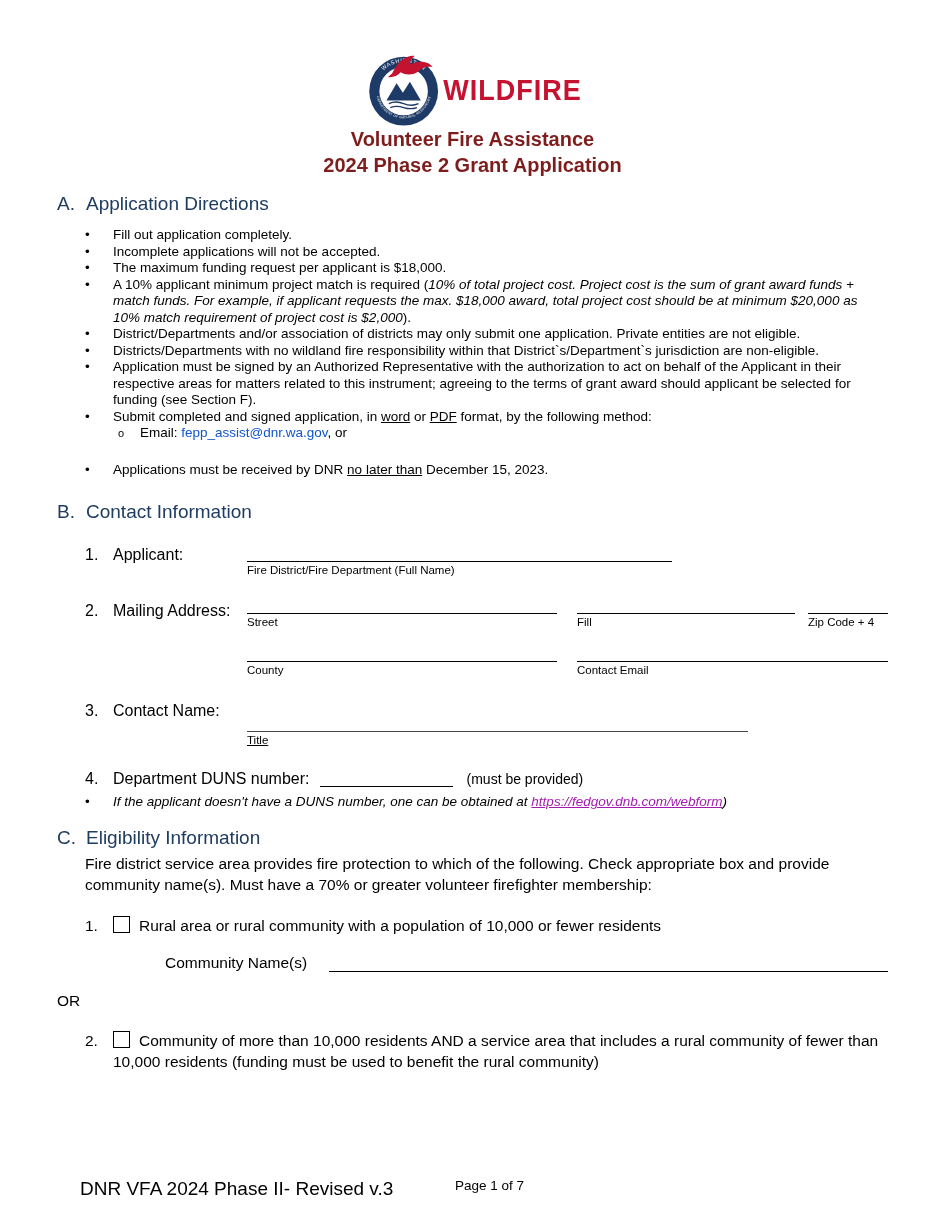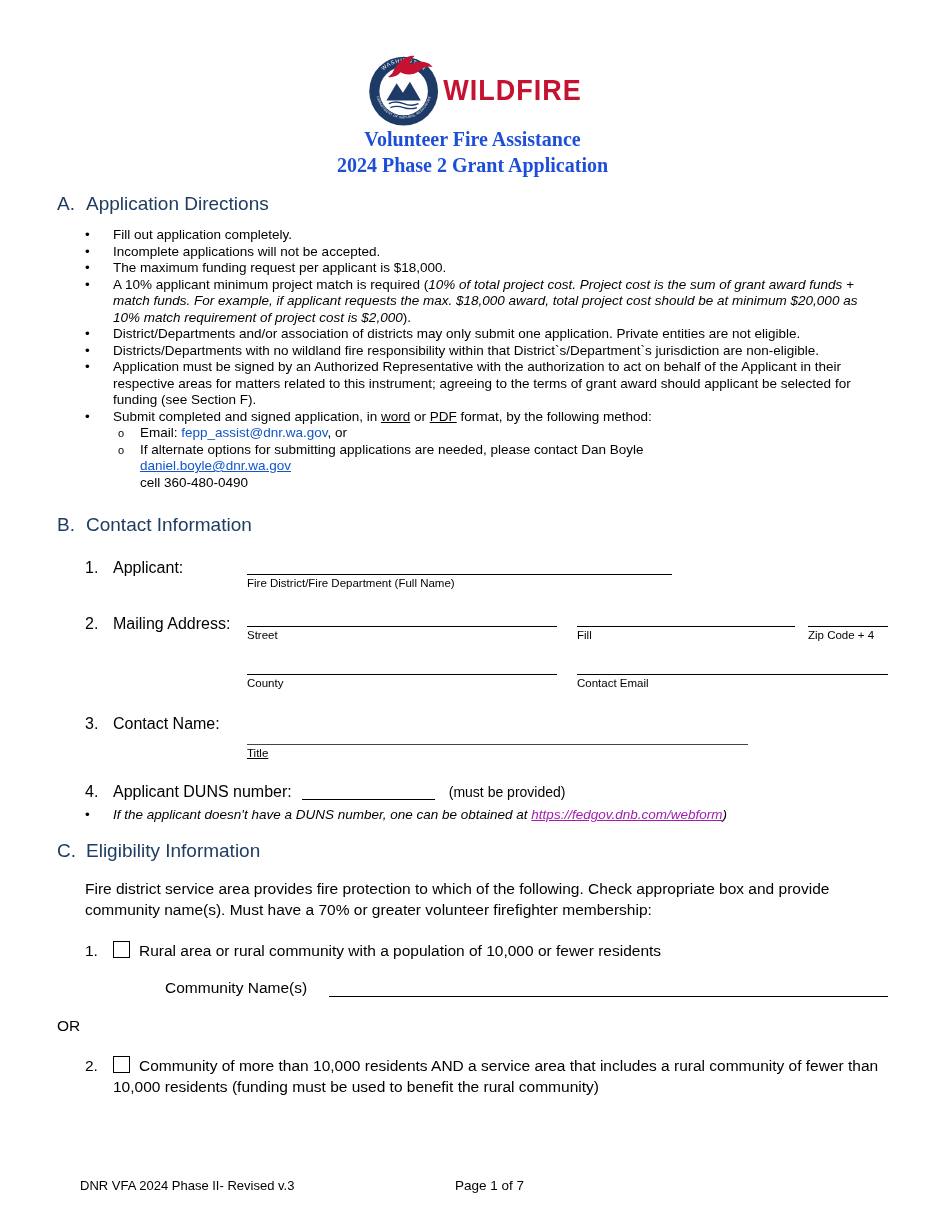--- a/index.html
+++ b/index.html
@@ -5,21 +5,21 @@
   html,body{margin:0;padding:0;background:#fff;}
   .page{
     position:relative;width:950px;height:1230px;background:#fff;overflow:hidden;
     font-family:"Liberation Sans",sans-serif;color:#000;box-sizing:border-box;
     padding:0 62px 0 57px;
   }
   
   .logo-row{display:flex;justify-content:center;align-items:center;padding-top:50px;height:80px;}
   .wordmark{font-weight:800;font-size:27px;letter-spacing:1px;color:#c51230;margin-left:-6px;transform:scale(1,1.08);}
   
-  .doc-title{text-align:center;color:#1d4ed8;font-size:20px;font-weight:bold;line-height:26px;margin-top:-4px;font-family:Liberation Serif, serif;}
+  .doc-title{text-align:center;color:#7f1d1d;font-size:20px;font-weight:bold;line-height:26px;margin-top:-4px;}
   
   .sec-head{display:flex;color:#1f3c61;font-size:19px;line-height:23px;}
   .sec-head .sn{width:29px;}
   .h-a{margin-top:14px;}
   .h-b{margin-top:22px;}
   .h-c{margin-top:16px;}
   
   .blist{margin-top:12px;font-size:13.5px;line-height:16.5px;}
   .bi{position:relative;padding-left:56px;max-width:831px;}
   .bi::before{content:"\2022";position:absolute;left:28px;top:0;font-size:13.5px;}
@@ -41,31 +41,31 @@
   .cap{font-size:11.5px;line-height:13px;padding-top:2px;color:#000;}
   .frow{display:flex;}
   .r-applicant{margin-top:22px;}
   .r-mailing{margin-top:24px;}
   .r-contact{margin-top:24px;}
   .r-duns{margin-top:22px;align-items:baseline;}
   .duns-line{width:133px;margin-left:10px;align-self:flex-end;margin-bottom:2px;border-bottom:1px solid #000;height:14px;flex:none;}
   .duns-note{font-size:14px;margin-left:14px;}
   .duns-bullet{margin-top:4px;font-size:13.5px;line-height:17px;}
   
-  .c-intro{margin-top:16px;font-size:15.5px;line-height:21px;padding-left:28px;max-width:820px;}
+  .c-intro{margin-top:4px;font-size:15.5px;line-height:21px;padding-left:28px;max-width:820px;}
   .crow{display:flex;padding-left:28px;margin-top:20px;font-size:15.5px;line-height:21px;}
   .cnum{width:28px;flex:none;}
   .cbody{max-width:775px;}
   .chk{display:inline-block;width:15px;height:15px;border:1px solid #000;vertical-align:-2px;margin-right:9px;background:#fff;}
   .community-row{display:flex;align-items:flex-end;margin-top:18px;margin-left:108px;padding-right:0;}
   .community-row .clabel{font-size:15.5px;flex:none;}
   .community-row .cline{flex:1;border-bottom:1px solid #000;height:15px;margin-left:22px;}
   .or-row{margin-top:20px;font-size:15.5px;}
   
-  .footer-left{position:absolute;left:80px;top:1178px;font-size:13px;}
+  .footer-left{position:absolute;left:80px;top:1178px;font-size:19px;}
   .footer-center{position:absolute;left:455px;top:1178px;font-size:13.5px;}
 </style>
 </head>
 <body>
 
 <div class="page">
 
   <div class="logo-row">
     <span>
       <svg width="86" height="80" viewBox="0 0 110 100" aria-hidden="true">
@@ -102,21 +102,21 @@
   <div class="blist">
     <div class="bi">Fill out application completely.</div>
     <div class="bi">Incomplete applications will not be accepted.</div>
     <div class="bi">The maximum funding request per applicant is $18,000.</div>
     <div class="bi"><span>A 10% applicant minimum project match is required (</span><span class="rt-i">10% of total project cost.  Project cost is the sum of grant award funds + match funds.  For example, if applicant requests the max. $18,000 award, total project cost should be at minimum $20,000 as 10% match requirement of project cost is $2,000</span><span>).</span></div>
     <div class="bi">District/Departments and/or association of districts may only submit one application. Private entities are not eligible.</div>
     <div class="bi">Districts/Departments with no wildland fire responsibility within that District`s/Department`s jurisdiction are non-eligible.</div>
     <div class="bi">Application must be signed by an Authorized Representative with the authorization to act on behalf of the Applicant in their respective areas for matters related to this instrument; agreeing to the terms of grant award should applicant be selected for funding (see Section F).</div>
     <div class="bi"><span>Submit completed and signed application, in </span><span class="rt-u">word</span><span> or </span><span class="rt-u">PDF</span><span> format, by the following method:</span></div>
     <div class="bsub"><span>Email: </span><span class="rt-l">fepp_assist@dnr.wa.gov</span><span>, or</span></div>
-    <div class="bsub"><span>If alternate options for submitting applications are needed, please contact Dan Boyle</span><br><span class="rt-lu">daniel.boyle@dnr.wa.gov</span><br><span>cell 360-480-0490</span></div>
+    <div class="bi b-gap"><span>Applications must be received by DNR </span><span class="rt-u">no later than</span><span> December 15, 2023.</span></div>
   </div>
 
   <div class="sec-head h-b">
     <span class="sn">B.</span>
     <span>Contact Information</span>
   </div>
 
   <div class="brow r-applicant">
     <span class="bnum">1.</span>
     <span class="blabel">Applicant:</span>
@@ -167,21 +167,21 @@
         <span style="width:501px;">
           <span class="fl" style="display:block;height:12px;border-bottom-color:#444;"></span>
           <span class="cap" style="display:block;">Title</span>
         </span>
       </span>
     </span>
   </div>
 
   <div class="brow r-duns">
     <span class="bnum">4.</span>
-    <span style="font-size:16px;">Applicant DUNS number:</span>
+    <span style="font-size:16px;">Department DUNS number:</span>
     <span class="duns-line"></span>
     <span class="duns-note">(must be provided)</span>
   </div>
   <div class="bi duns-bullet"><span class="rt-i">If the applicant doesn't have a DUNS number, one can be obtained at </span><span class="rt-ilu">https://fedgov.dnb.com/webform</span><span class="rt-i">)</span></div>
 
   <div class="sec-head h-c">
     <span class="sn">C.</span>
     <span>Eligibility Information</span>
   </div>
 

